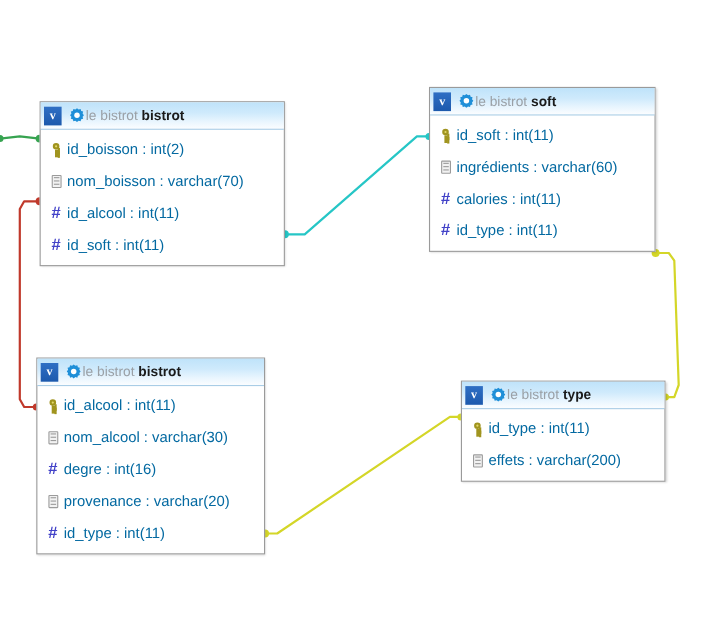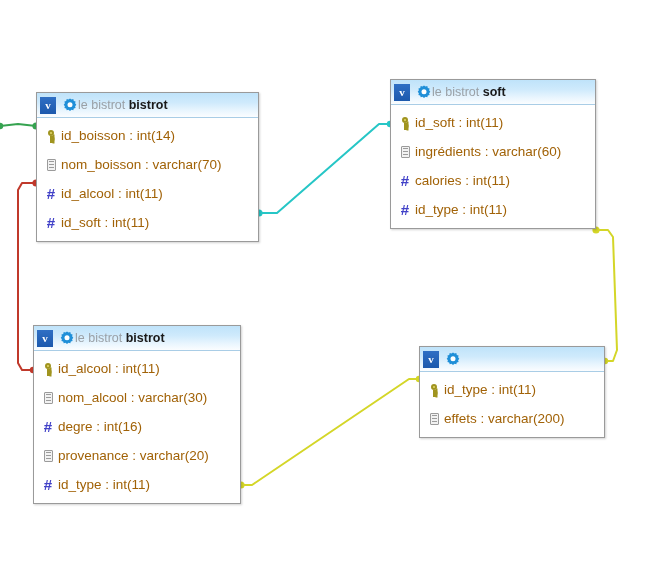--- a/index.html
+++ b/index.html
@@ -102,21 +102,21 @@
   .field-icon {
     width: 14px;
     height: 16px;
     flex: 0 0 auto;
     margin-right: 3px;
     position: relative;
   }
 
   .field-label {
     font-size: 13.5px;
-    color: #a16207;
+    color: #0369a1;
     line-height: 16px;
   }
 
   
   .ico-pk::before {
     content: "";
     position: absolute;
     left: 4px;
     top: 2px;
     width: 6px;
@@ -210,21 +210,21 @@
           <span class="hdr-v">v</span>
           <span class="hdr-gear"><svg viewBox="0 0 16 16" width="16" height="16">
               <path fill="#1f8fd8" d="M8 1.4 L9.5 2.6 L11.3 2.1 L11.8 3.9 L13.6 4.4 L13.1 6.2 L14.3 7.7 L13.1 9.2 L13.6 11 L11.8 11.5 L11.3 13.3 L9.5 12.8 L8 14 L6.5 12.8 L4.7 13.3 L4.2 11.5 L2.4 11 L2.9 9.2 L1.7 7.7 L2.9 6.2 L2.4 4.4 L4.2 3.9 L4.7 2.1 L6.5 2.6 Z"></path>
               <circle cx="8" cy="7.7" r="2.5" fill="#ffffff"></circle>
             </svg></span>
           <span class="hdr-title"><span>le bistrot</span> <b>bistrot</b></span>
         </div>
         <div class="entity-body">
           <div class="field-row">
             <span class="field-icon ico-pk"></span>
-            <span class="field-label">id_boisson : int(14)</span>
+            <span class="field-label">id_boisson : int(2)</span>
           </div>
           <div class="field-row">
             <span class="field-icon ico-col"></span>
             <span class="field-label">nom_boisson : varchar(70)</span>
           </div>
           <div class="field-row">
             <span class="field-icon ico-fk">#</span>
             <span class="field-label">id_alcool : int(11)</span>
           </div>
           <div class="field-row">
@@ -293,20 +293,21 @@
           </div>
         </div>
       </div>
       <div class="entity" style="left: 419px; top: 346px; width: 186px;">
         <div class="entity-header">
           <span class="hdr-v">v</span>
           <span class="hdr-gear"><svg viewBox="0 0 16 16" width="16" height="16">
               <path fill="#1f8fd8" d="M8 1.4 L9.5 2.6 L11.3 2.1 L11.8 3.9 L13.6 4.4 L13.1 6.2 L14.3 7.7 L13.1 9.2 L13.6 11 L11.8 11.5 L11.3 13.3 L9.5 12.8 L8 14 L6.5 12.8 L4.7 13.3 L4.2 11.5 L2.4 11 L2.9 9.2 L1.7 7.7 L2.9 6.2 L2.4 4.4 L4.2 3.9 L4.7 2.1 L6.5 2.6 Z"></path>
               <circle cx="8" cy="7.7" r="2.5" fill="#ffffff"></circle>
             </svg></span>
+          <span class="hdr-title"><span>le bistrot</span> <b>type</b></span>
         </div>
         <div class="entity-body">
           <div class="field-row">
             <span class="field-icon ico-pk"></span>
             <span class="field-label">id_type : int(11)</span>
           </div>
           <div class="field-row">
             <span class="field-icon ico-col"></span>
             <span class="field-label">effets : varchar(200)</span>
           </div>

